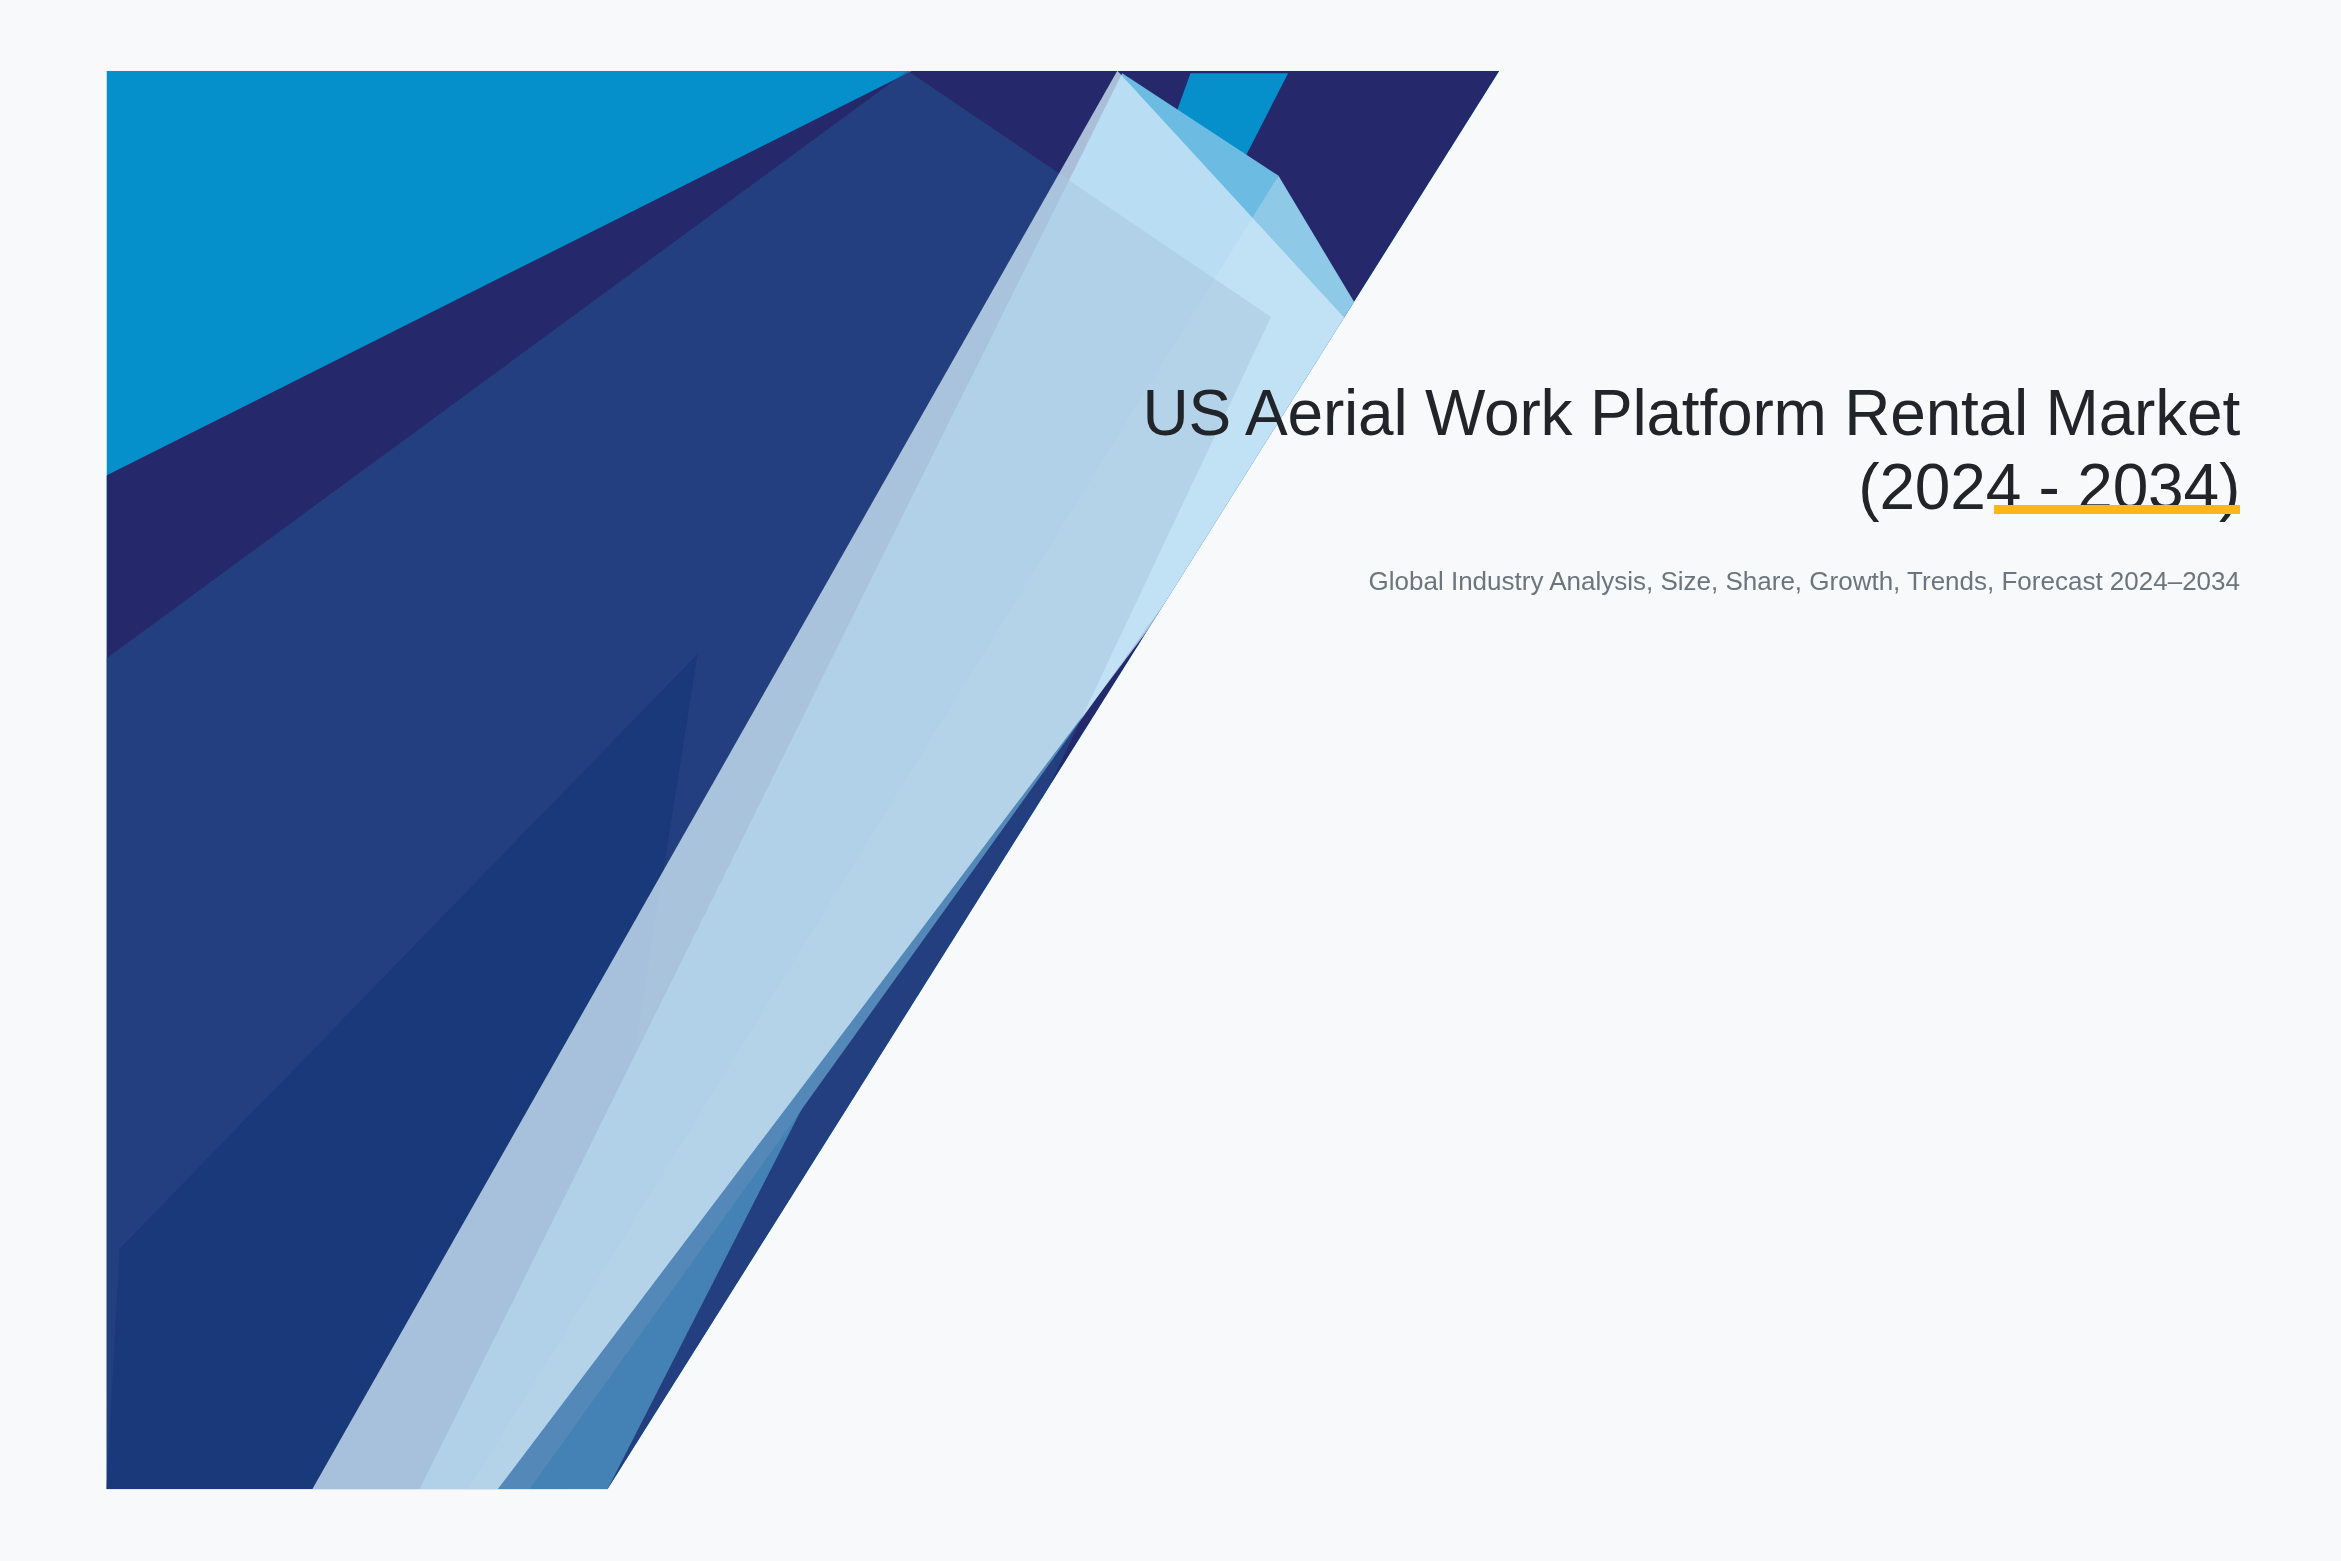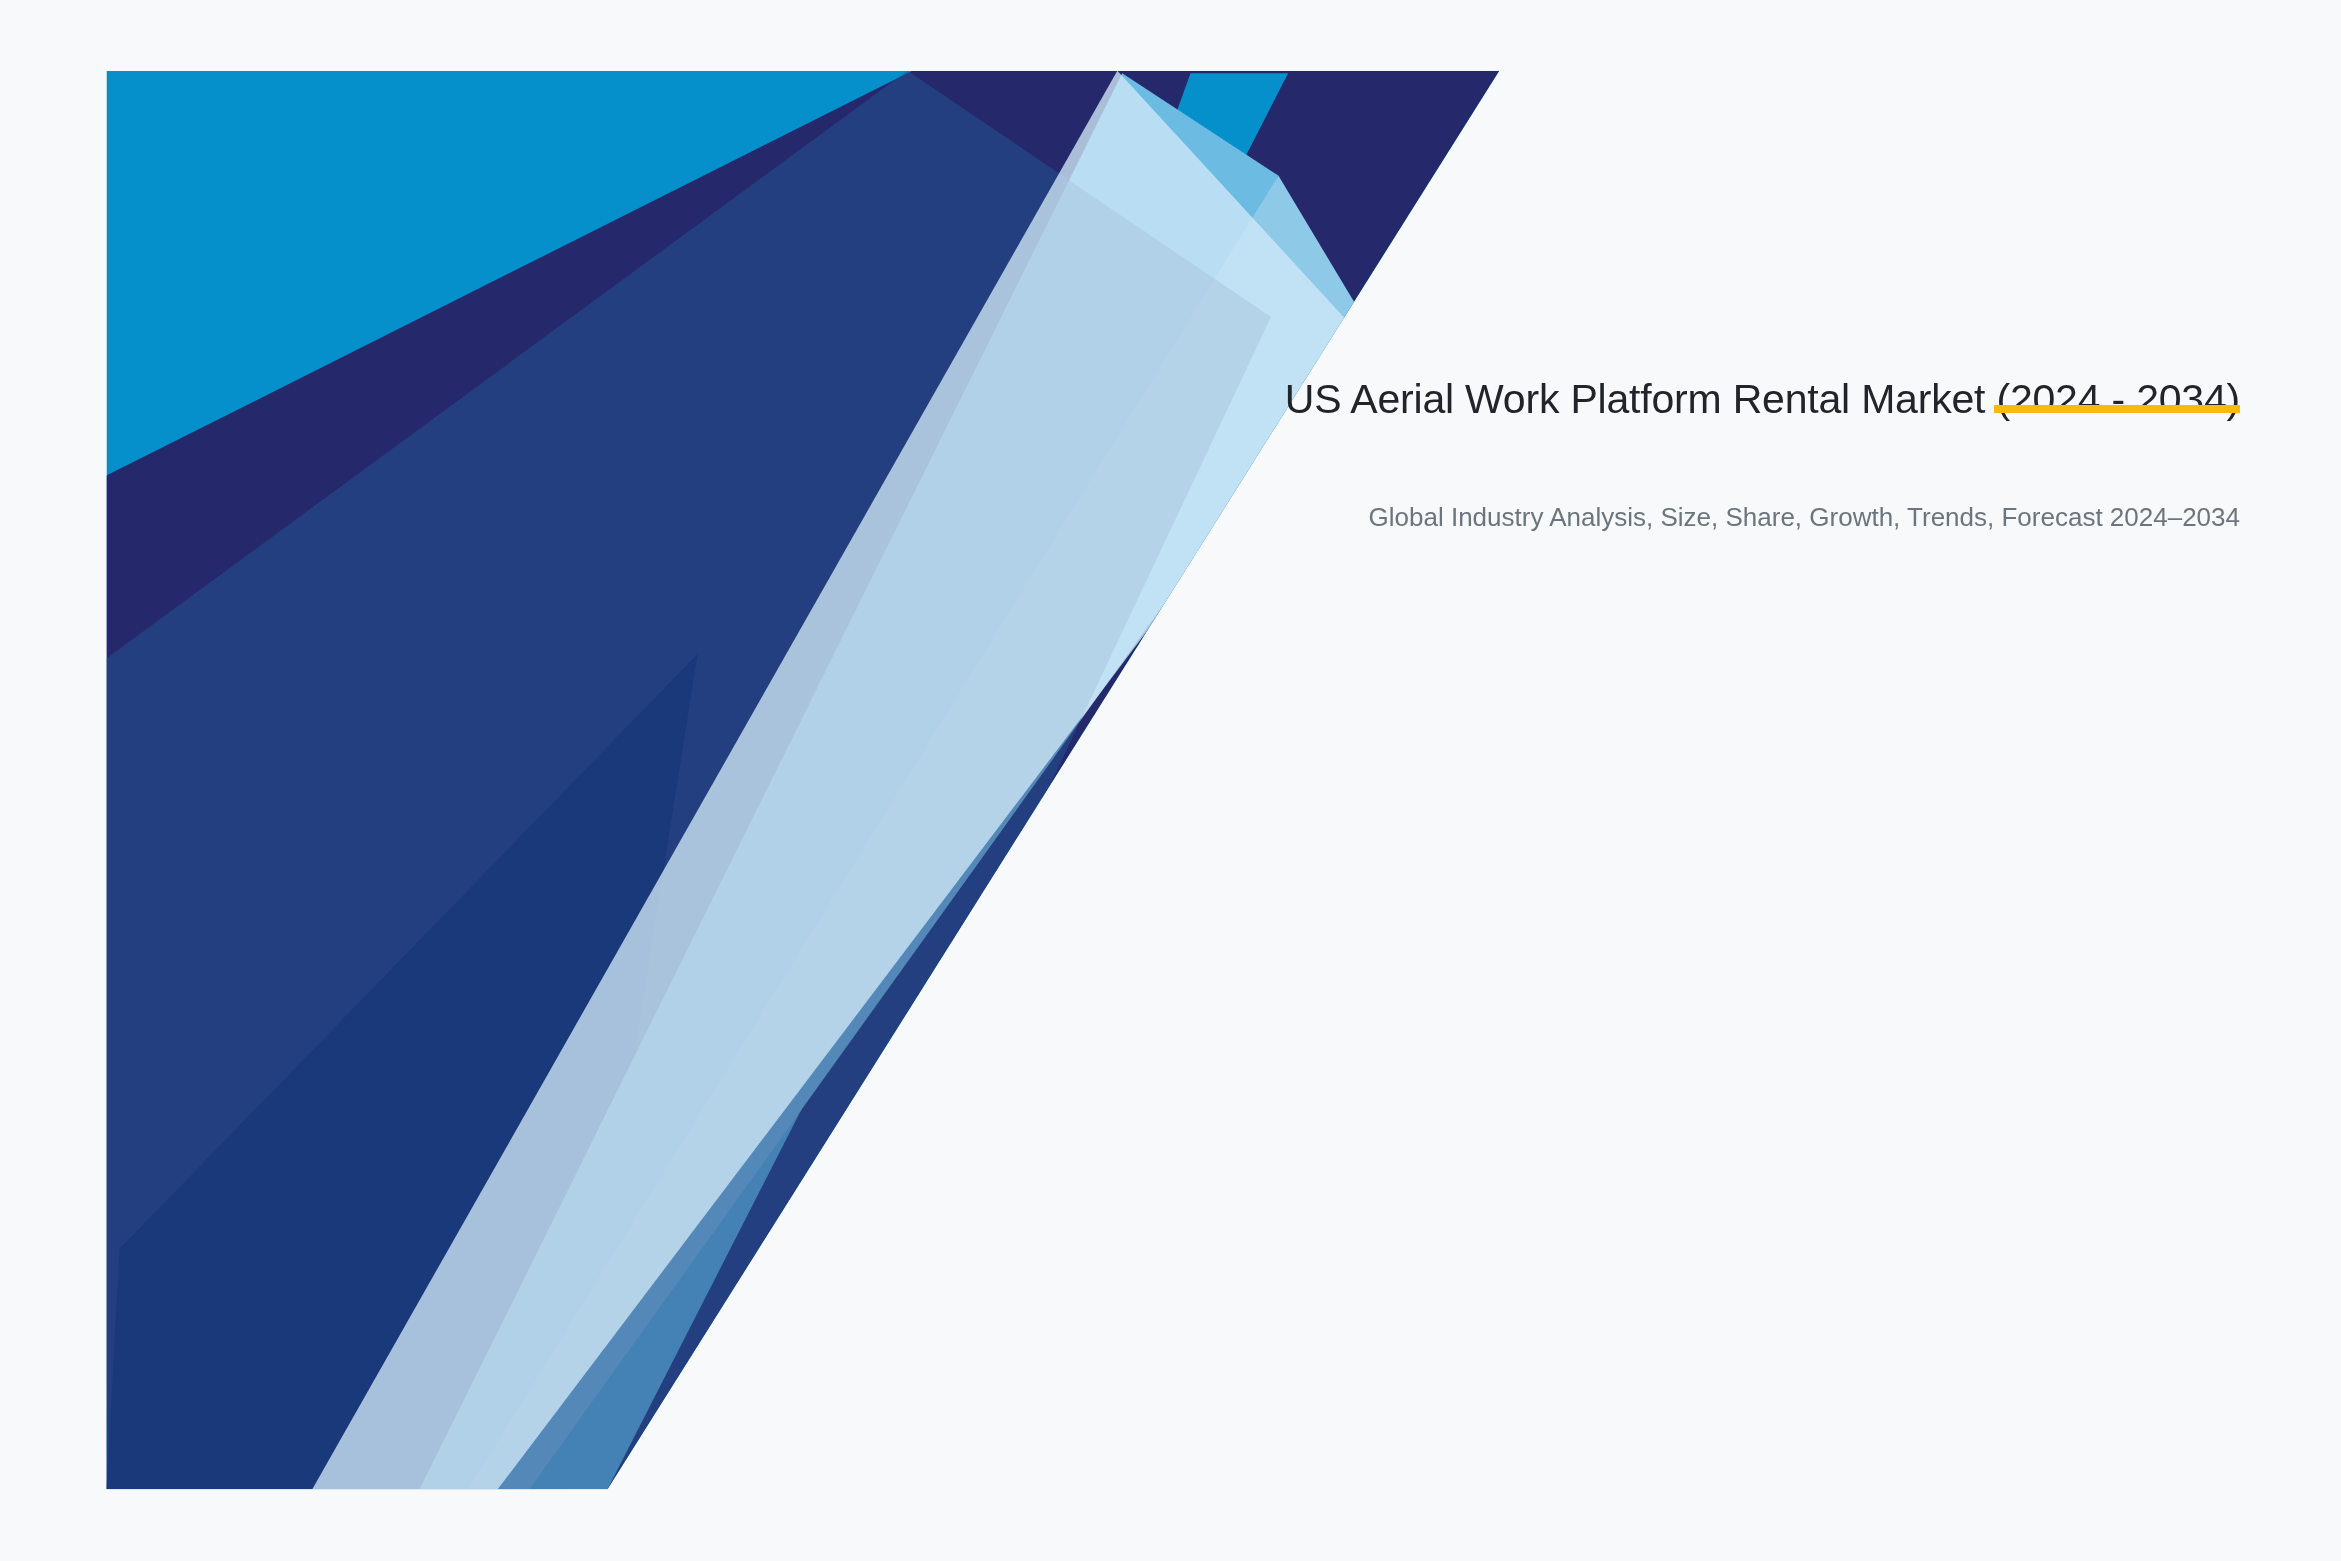--- a/index.html
+++ b/index.html
@@ -41,40 +41,40 @@
     text-align: right;
   }
 
   #title-wrap {
     position: relative;
     display: block;
   }
 
   #report-title {
     margin: 0;
-    font-size: 41px;
+    font-size: 64px;
     line-height: 1.16;
     font-weight: 400;
     color: #212529;
     letter-spacing: -0.2px;
     white-space: normal;
   }
 
   #title-accent {
     position: absolute;
     right: 0px;
     bottom: 10.7px;
     width: 246px;
     height: 8.3px;
     background: #FBB713;
     border-radius: 0.5px;
   }
 
   #report-subtitle {
-    margin: 76px 0 0 0;
+    margin: 40px 0 0 0;
     font-size: 26px;
     line-height: 1.32;
     font-weight: 400;
     color: #6C757D;
   }
 </style>
 </head>
 <body style="background: rgb(247, 249, 251);">
 
 <div id="cover">

